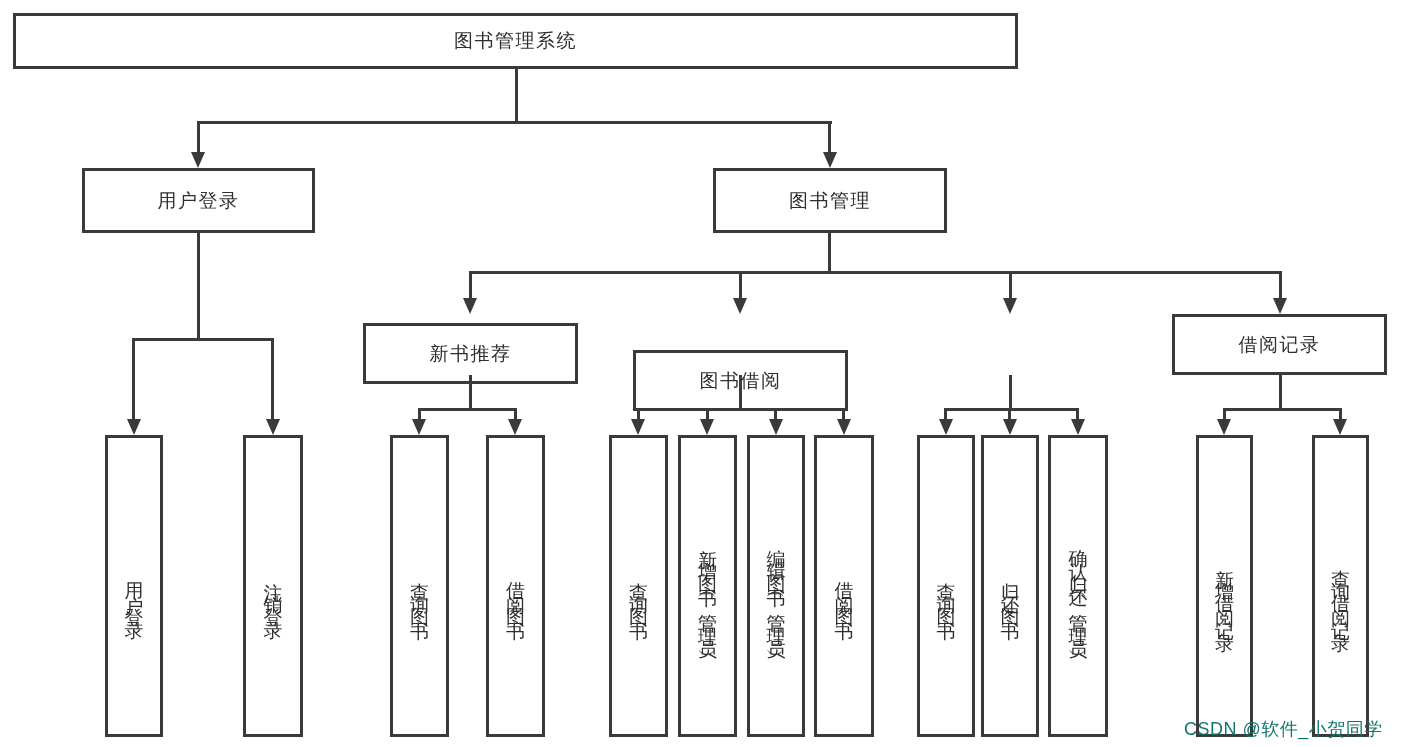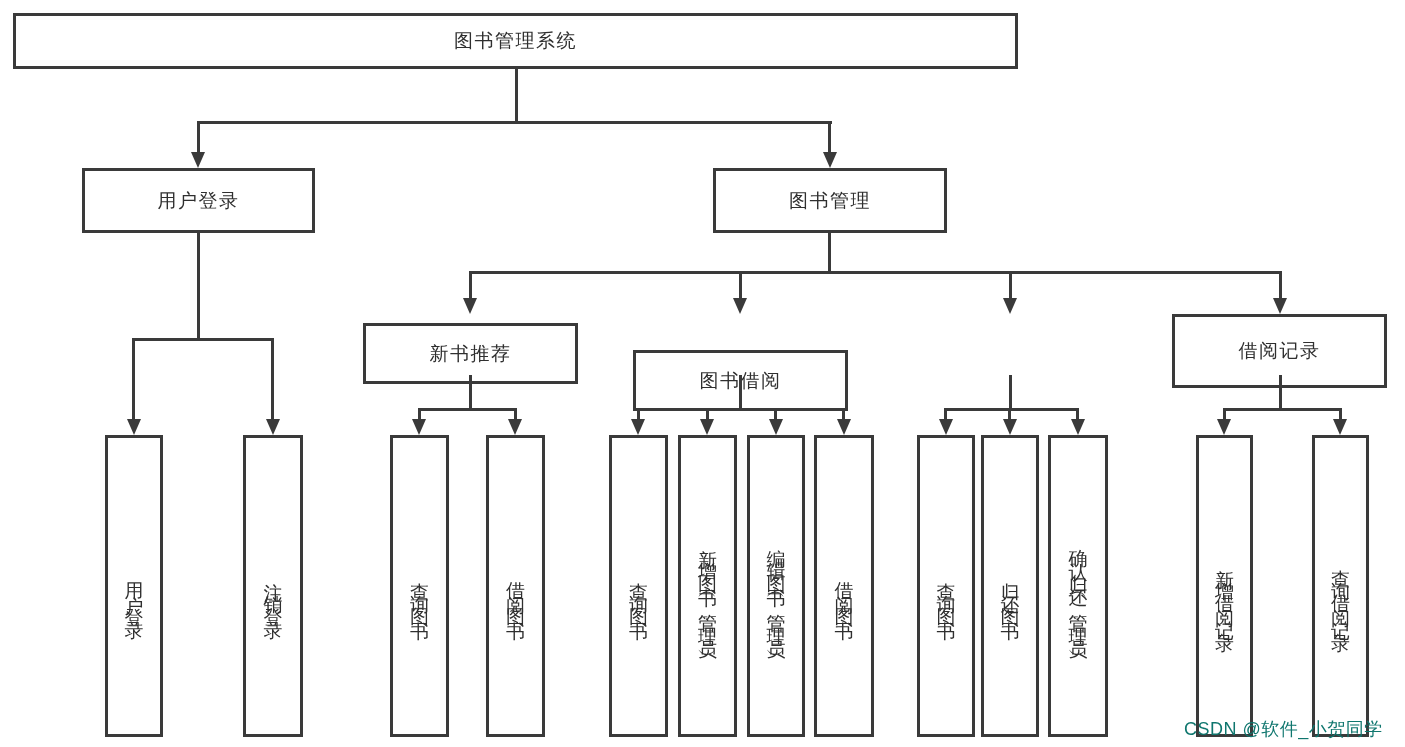--- a/index.html
+++ b/index.html
@@ -57,21 +57,21 @@
   <div class="arrow" style="left:1003px;top:298px;"></div>
   <div class="vline" style="left:1279px;top:271px;height:27px;"></div>
   <div class="arrow" style="left:1273px;top:298px;"></div>
 
   <div class="box" style="left:363px;top:314px;width:215px;height:61px;margin-top:9px;">
     <span class="h-label">新书推荐</span>
   </div>
   <div class="box" style="left:633px;top:314px;width:215px;height:61px;margin-top:36px;">
     <span class="h-label">图书借阅</span>
   </div>
-  <div class="box" style="left:1172px;top:314px;width:215px;height:74px;">
+  <div class="box" style="left:1172px;top:314px;width:215px;height:61px;">
     <span class="h-label">借阅记录</span>
   </div>
 
   <div class="vline" style="left:469px;top:375px;height:33px;"></div>
   <div class="hline" style="left:418px;top:408px;width:99px;"></div>
   <div class="vline" style="left:418px;top:408px;height:12px;"></div>
   <div class="arrow" style="left:412px;top:419px;"></div>
   <div class="vline" style="left:514px;top:408px;height:12px;"></div>
   <div class="arrow" style="left:508px;top:419px;"></div>
 

